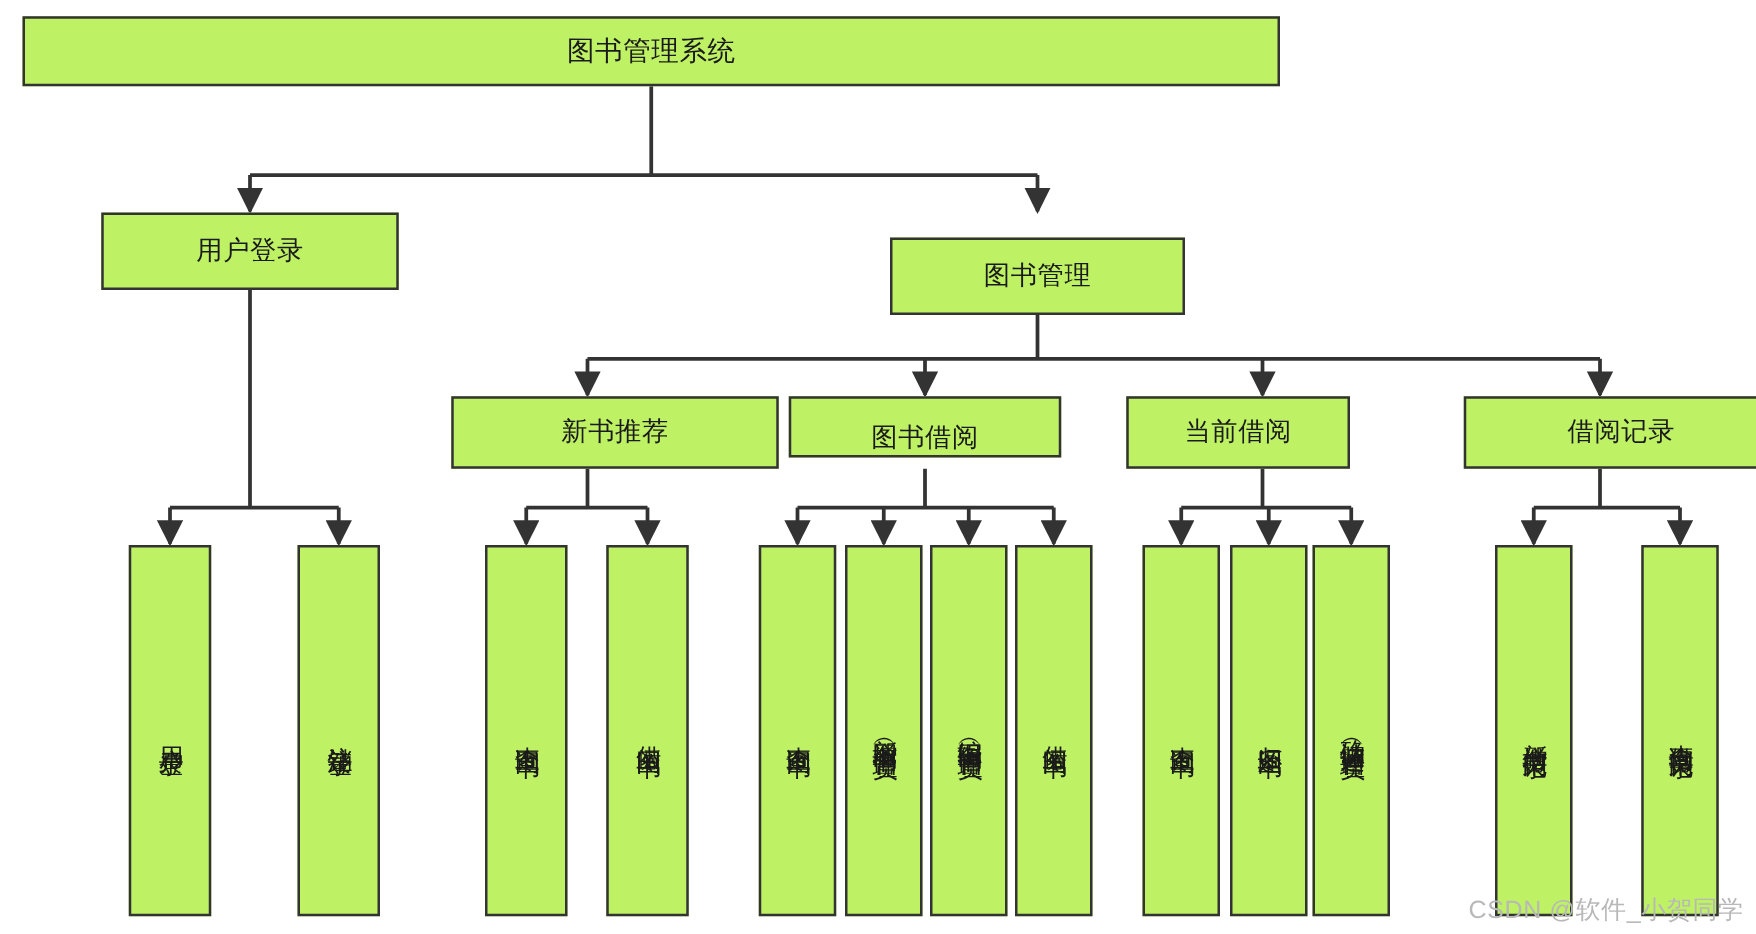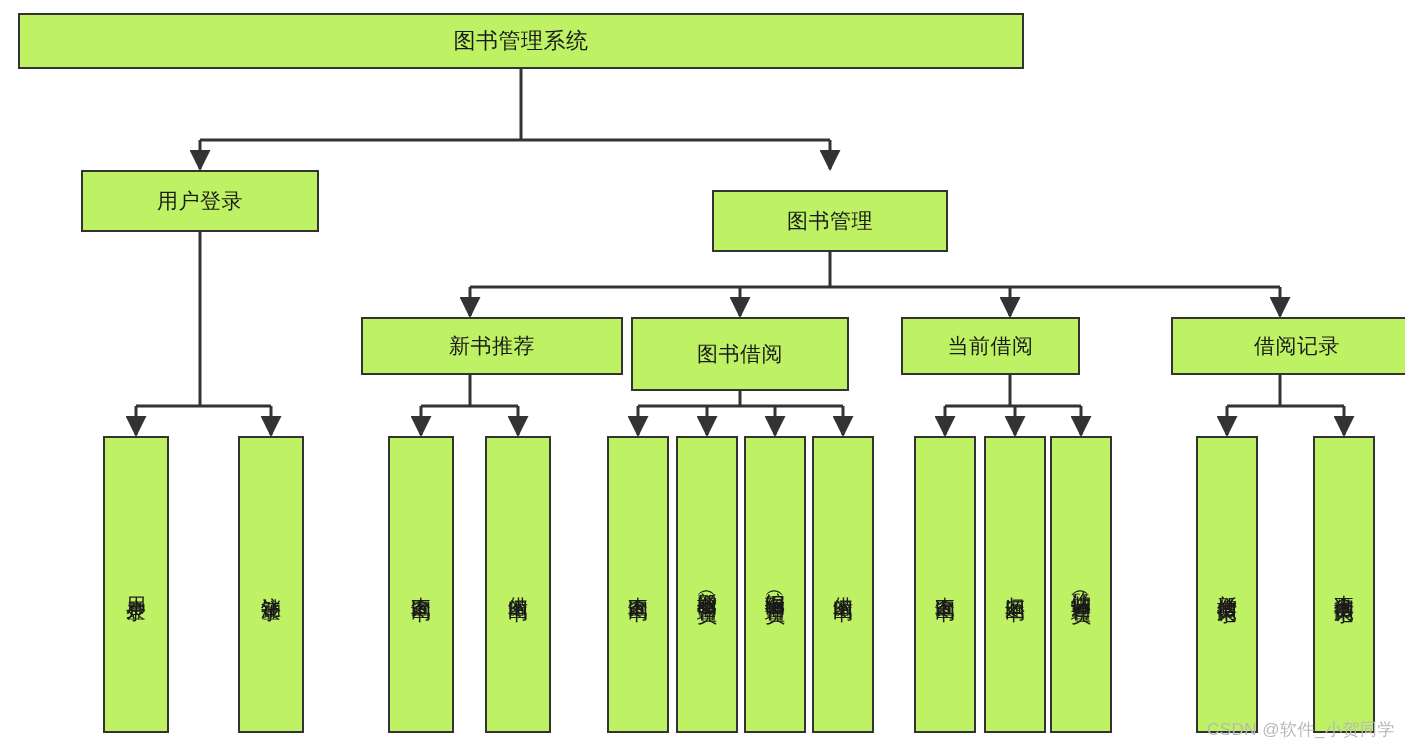--- a/index.html
+++ b/index.html
@@ -49,21 +49,21 @@
     font-size: 20px;
     line-height: 1.25;
     letter-spacing: 2px;
   }
   .node-box.root .node-label { font-size: 22px; }
   .watermark {
     position: absolute;
     right: 10px;
     bottom: 6px;
     color: #b8b8b8;
-    font-size: 17px;
+    font-size: 20px;
     letter-spacing: 0.5px;
     white-space: nowrap;
     pointer-events: none;
   }
 </style>
 </head>
 <body>
 
 <div id="diagram-root">
 
@@ -116,21 +116,21 @@
       </div>
       <div class="node-box" style="left: 81px; top: 170px; width: 238px; height: 62px;">
         <span class="node-label">用户登录</span>
       </div>
       <div class="node-box" style="left: 712px; top: 170px; width: 236px; height: 62px; margin-top: 20px;">
         <span class="node-label">图书管理</span>
       </div>
       <div class="node-box" style="left: 361px; top: 317px; width: 262px; height: 58px;">
         <span class="node-label">新书推荐</span>
       </div>
-      <div class="node-box" style="left: 631px; top: 317px; width: 218px; height: 74px;">
+      <div class="node-box" style="left: 631px; top: 317px; width: 218px; height: 49px; align-items: flex-end;">
         <span class="node-label">图书借阅</span>
       </div>
       <div class="node-box" style="left: 901px; top: 317px; width: 179px; height: 58px;">
         <span class="node-label">当前借阅</span>
       </div>
       <div class="node-box" style="left: 1171px; top: 317px; width: 252px; height: 58px;">
         <span class="node-label">借阅记录</span>
       </div>
       <div class="node-box vertical" style="left: 103px; top: 436px; width: 66px; height: 297px;">
         <span class="node-label">用户登录</span>

